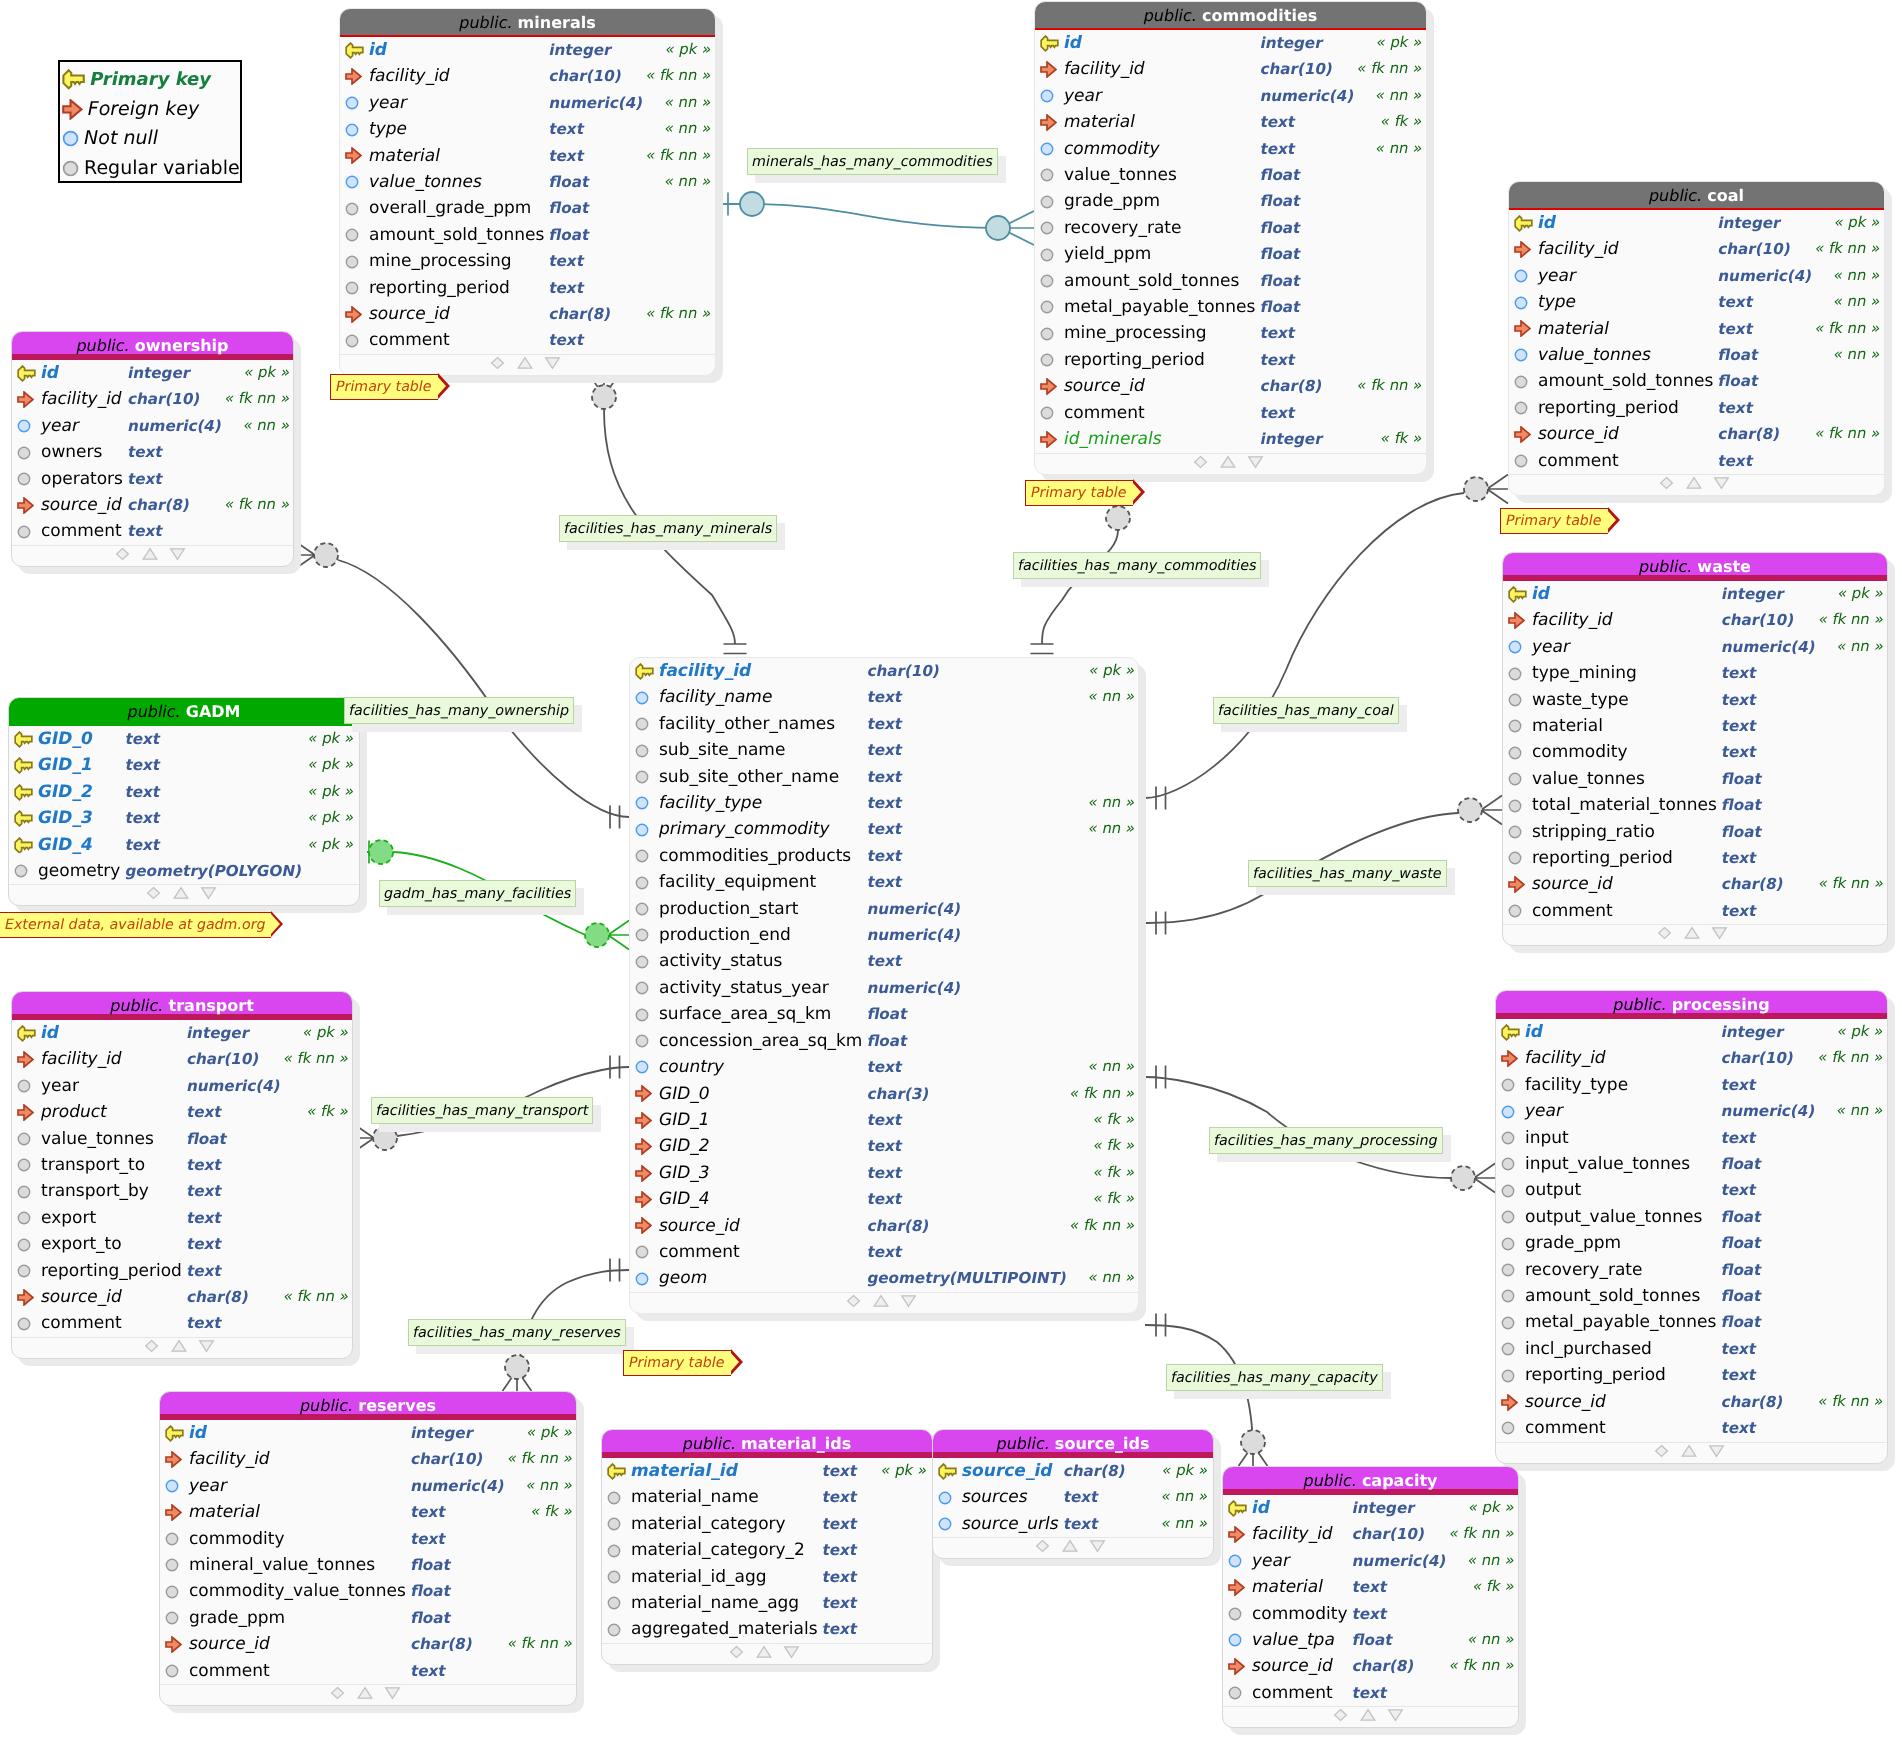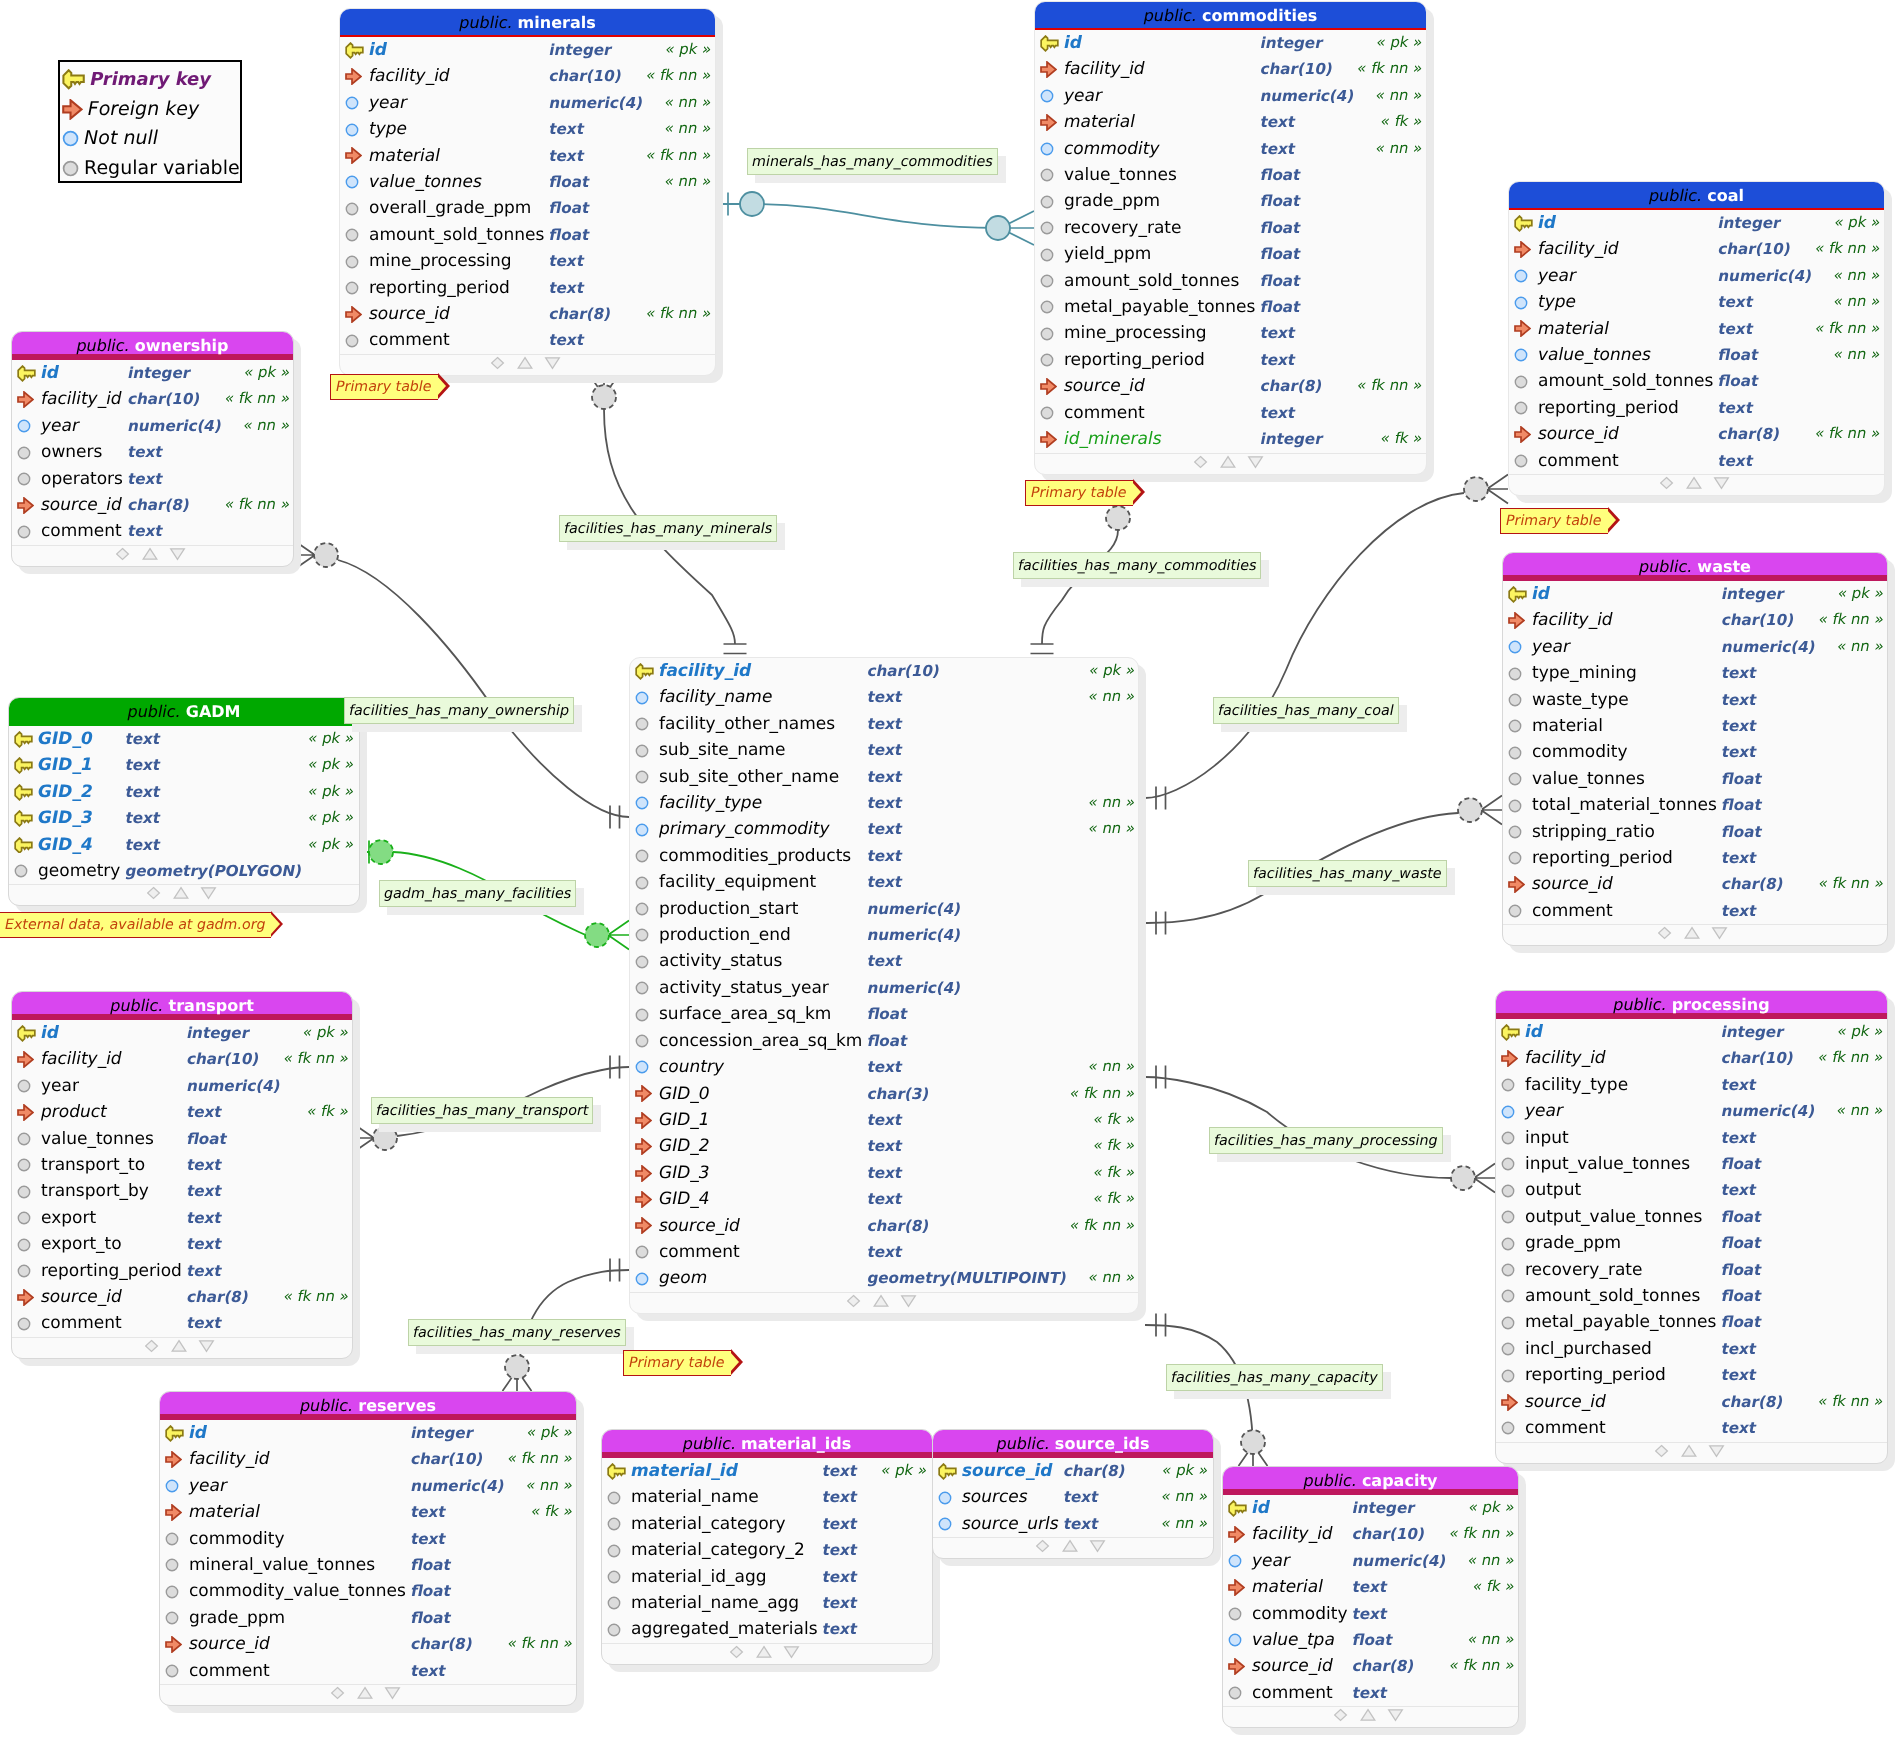--- a/index.html
+++ b/index.html
@@ -10,21 +10,21 @@
   svg.links{position:absolute;left:0;top:0;width:1902px;height:1749px;overflow:visible;}
   .tbl{position:absolute;box-sizing:border-box;}
   .tbl .shadow{position:absolute;left:7px;top:7px;right:-7px;bottom:-7px;
       background:#eaeaea;border-radius:12px;z-index:0;}
   .tbl .box{position:relative;z-index:1;border-radius:11px;overflow:hidden;
       background:#fafafa;border:1px solid #d8d8d8;}
   .hdr{height:28px;line-height:28px;text-align:center;font-size:16px;
        box-sizing:border-box;}
   .hdr .sch{font-style:italic;font-weight:normal;color:#000;}
   .hdr .nm{font-weight:bold;color:#fff;}
-  .red .hdr{background:#1d4ed8;border-bottom:2px solid #e00000;}
+  .red .hdr{background:#737373;border-bottom:2px solid #e00000;}
   .red.tbl .box{border-color:#e8e8e8;}
   .blue .hdr{background:#d946ef;border-bottom:6px solid #be185d;}
   .green .hdr{background:#00a800;}
   table.rows{border-collapse:collapse;width:100%;font-size:17px;table-layout:auto;}
   table.rows td{padding:0;height:26.4px;vertical-align:middle;white-space:nowrap;
                 line-height:26.4px;}
   table.rows td.ic{width:19px;padding-left:5px;padding-right:5px;}
   table.rows td.nm{padding-right:5px;color:#000;width:1px;}
   table.rows td.ty{color:#3c5a96;font-weight:bold;font-style:italic;width:1px;padding-right:0px;font-size:15.2px;}
   table.rows td.sp{width:auto;min-width:3px;}
@@ -46,21 +46,21 @@
      border-left:9.6px solid #ffff7d;}
   .rel{position:absolute;z-index:3;font-size:14.3px;font-style:italic;
        background:#e9fadb;border:1px solid #bdd3a7;padding:0 4px 0 4px;
        white-space:nowrap;box-shadow:8px 8px 0 0 #ededed;height:27px;
        line-height:26px;box-sizing:border-box;color:#000;}
   .legend{position:absolute;left:58px;top:60px;width:184px;height:123px;
           border:2px solid #000;background:#fbfbfb;z-index:5;box-sizing:border-box;
           padding:3px 0 0 2px;}
   .legend .lrow{height:29.5px;line-height:29.5px;font-size:19px;white-space:nowrap;}
   .legend .lrow .lbl{font-style:italic;vertical-align:middle;padding-left:5px;}
-  .legend .lrow.l0 .lbl{color:#701a75;font-weight:bold;font-size:18px;}
+  .legend .lrow.l0 .lbl{color:#15803d;font-weight:bold;font-size:18px;}
   .legend .lrow.l3 .lbl{font-style:normal;}
   .legend .icn{vertical-align:middle;}
   .icn{display:inline-block;vertical-align:middle;}
 </style>
 </head>
 <body>
 
 <div id="canvas">
 
   <svg class="links" id="links" viewBox="0 0 1902 1749">

